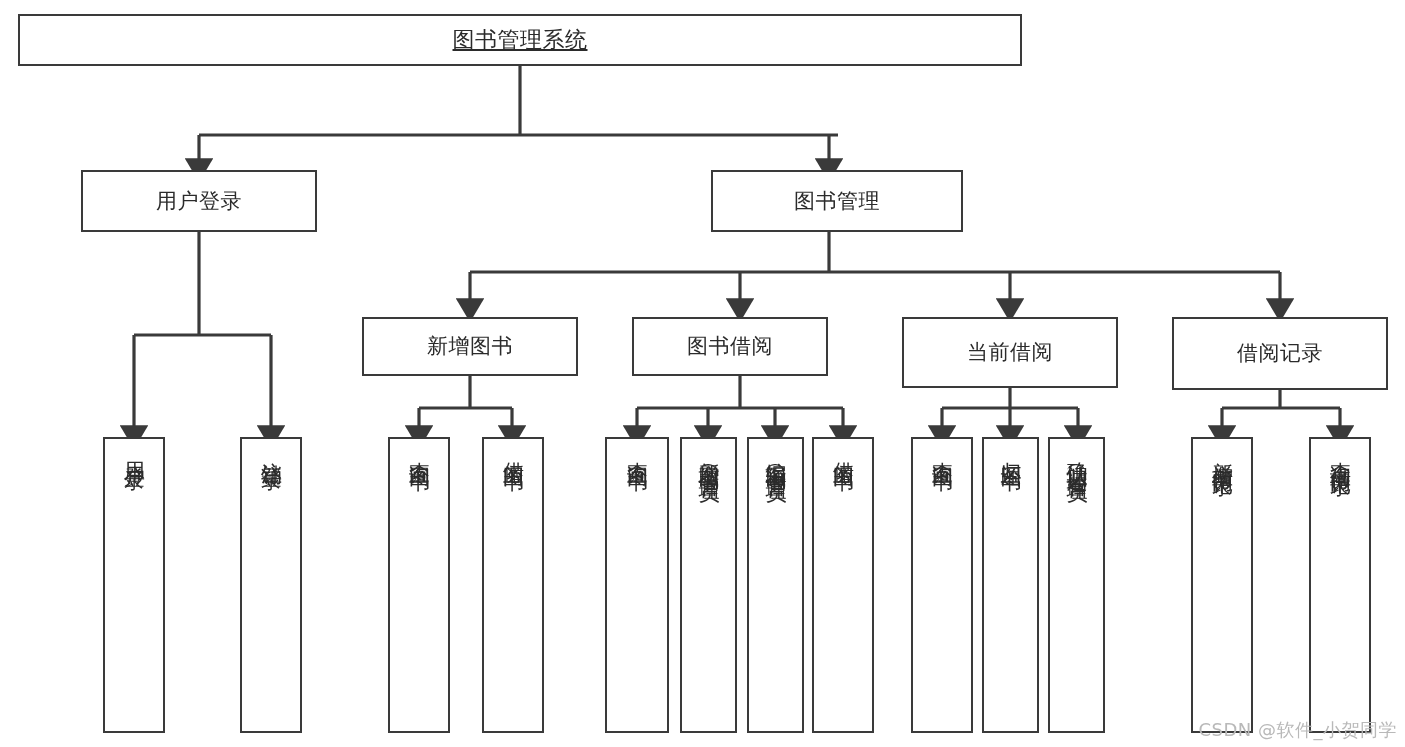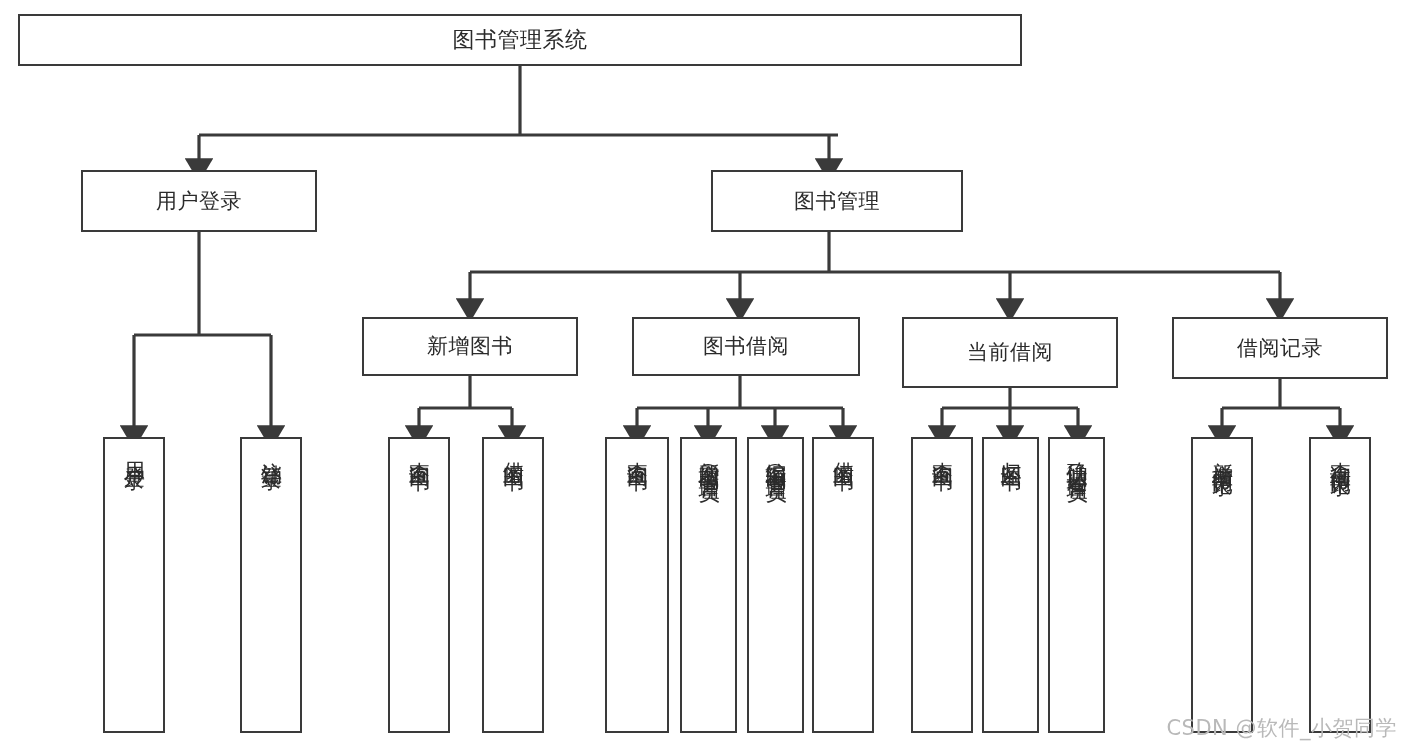--- a/index.html
+++ b/index.html
@@ -43,40 +43,41 @@
     color: #2b2b2b;
     white-space: pre-line;
   }
   
   .node.horiz .node-label {
     font-size: 21px;
     letter-spacing: 0.5px;
   }
   .node.root .node-label {
     font-size: 22px;
+    text-decoration: underline;
   }
   
   .node.vert {
     padding: 6px 0;
     align-items: flex-start;
     justify-content: center;
   }
   .node.vert .node-label {
     writing-mode: vertical-rl;
     text-orientation: upright;
     font-size: 21px;
     letter-spacing: 3px;
     line-height: 1;
     max-height: 100%;
   }
   #watermark {
     position: absolute;
     right: 8px;
     bottom: 5px;
-    font-size: 21px;
+    font-size: 18px;
     color: #b9b9b9;
     letter-spacing: 0.5px;
     white-space: nowrap;
     font-family: "DejaVu Sans", "Liberation Sans", sans-serif;
   }
 </style>
 </head>
 <body>
 
 <div id="diagram-root">
@@ -138,27 +139,27 @@
   <div class="node horiz" style="left:81px; top:170px; width:236px; height:62px;">
     <span class="node-label">用户登录</span>
   </div>
   <div class="node horiz" style="left:711px; top:170px; width:252px; height:62px;align-items:center;">
     <span class="node-label">图书管理</span>
   </div>
 
   <div class="node horiz" style="left:362px; top:317px; width:216px; height:59px;">
     <span class="node-label">新增图书</span>
   </div>
-  <div class="node horiz" style="left:632px; top:317px; width:228px; height:59px;">
+  <div class="node horiz" style="left:632px; top:317px; width:196px; height:59px;">
     <span class="node-label">图书借阅</span>
   </div>
   <div class="node horiz" style="left:902px; top:317px; width:216px; height:71px;">
     <span class="node-label">当前借阅</span>
   </div>
-  <div class="node horiz" style="left:1172px; top:317px; width:216px; height:62px;">
+  <div class="node horiz" style="left:1172px; top:317px; width:216px; height:73px;">
     <span class="node-label">借阅记录</span>
   </div>
 
   <div class="node vert" style="left:103px; top:437px; width:62px; height:296px;">
     <span class="node-label">用户登录</span>
   </div>
   <div class="node vert" style="left:240px; top:437px; width:62px; height:296px;">
     <span class="node-label">注销登录</span>
   </div>
 

